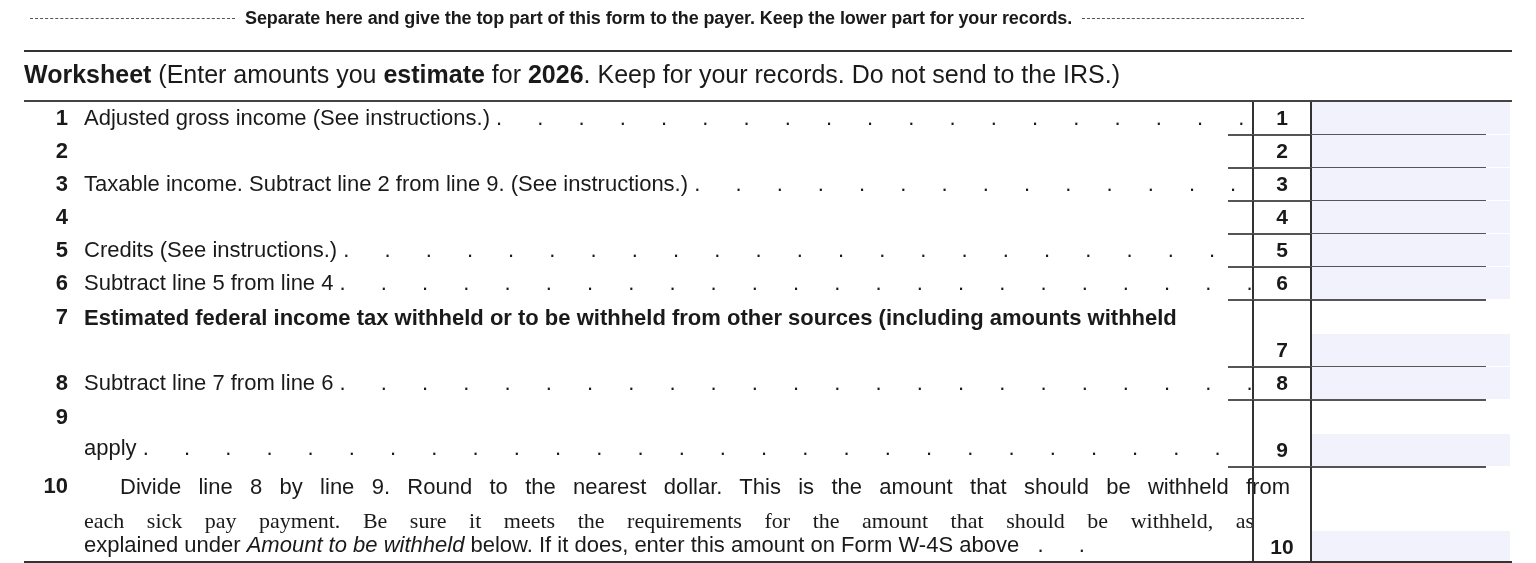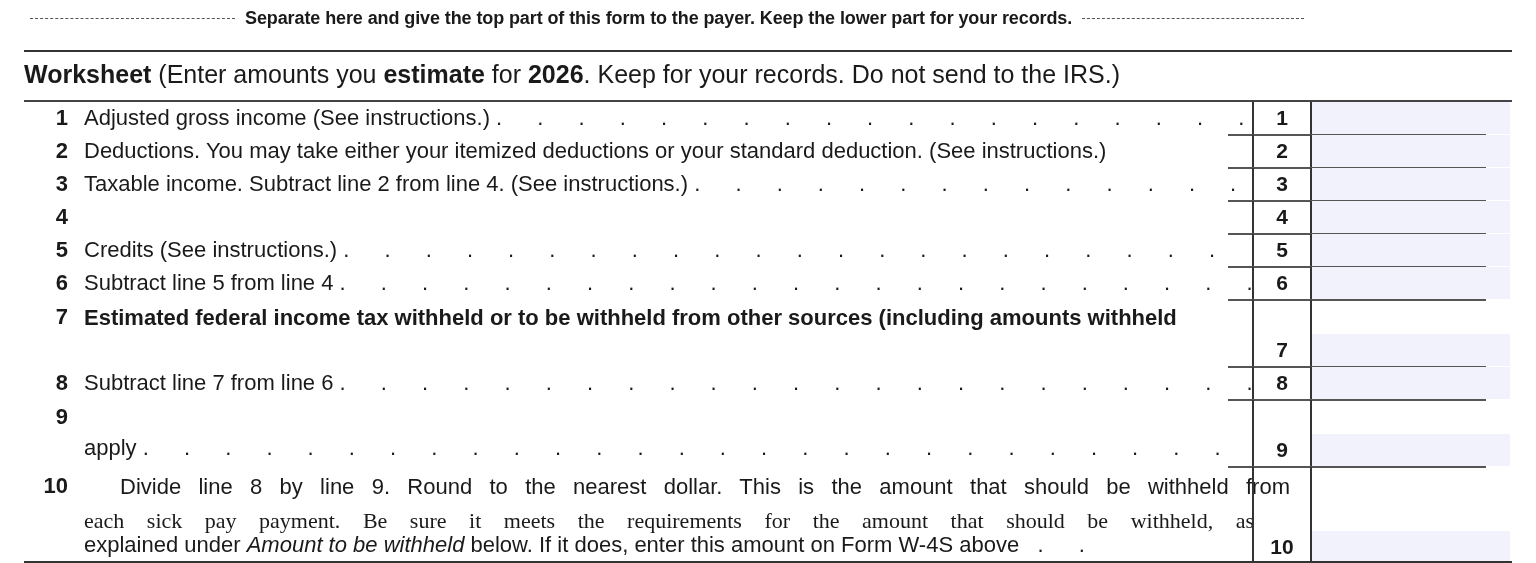--- a/index.html
+++ b/index.html
@@ -49,31 +49,30 @@
   <div class="txt" style="top:1px;"><span>Adjusted gross income (See instructions.)</span> <span class="dots">. . . . . . . . . . . . . . . . . . . . . . . . . .</span></div>
   <div class="box-num" style="top:0;height:32px;line-height:32px;">1</div>
   <div class="field" style="top:0;height:32px;">
       <div class="fill" style="top:0;"></div>
     </div>
 </div>
 <div class="hline" style="top:134px;"></div>
 
 <div class="row" style="top:135px;height:32px;">
   <div class="num" style="top:3px;">2</div>
-  <div class="txt" style="top:1px;">Deductions. You may take either your itemized deductions or your standard deduction. (See instructions.)</div>
   <div class="box-num" style="top:0;height:32px;line-height:32px;">2</div>
   <div class="field" style="top:0;height:32px;">
       <div class="fill" style="top:0;"></div>
     </div>
 </div>
 <div class="hline" style="top:167px;"></div>
 
 <div class="row" style="top:168px;height:32px;">
   <div class="num" style="top:3px;">3</div>
-  <div class="txt" style="top:1px;"><span>Taxable income. Subtract line 2 from line 4. (See instructions.)</span> <span class="dots">. . . . . . . . . . . . . . . . . .</span></div>
+  <div class="txt" style="top:1px;"><span>Taxable income. Subtract line 2 from line 9. (See instructions.)</span> <span class="dots">. . . . . . . . . . . . . . . . . .</span></div>
   <div class="box-num" style="top:0;height:32px;line-height:32px;">3</div>
   <div class="field" style="top:0;height:32px;">
       <div class="fill" style="top:0;"></div>
     </div>
 </div>
 <div class="hline" style="top:200px;"></div>
 
 <div class="row" style="top:201px;height:32px;">
   <div class="num" style="top:3px;">4</div>
   <div class="box-num" style="top:0;height:32px;line-height:32px;">4</div>

